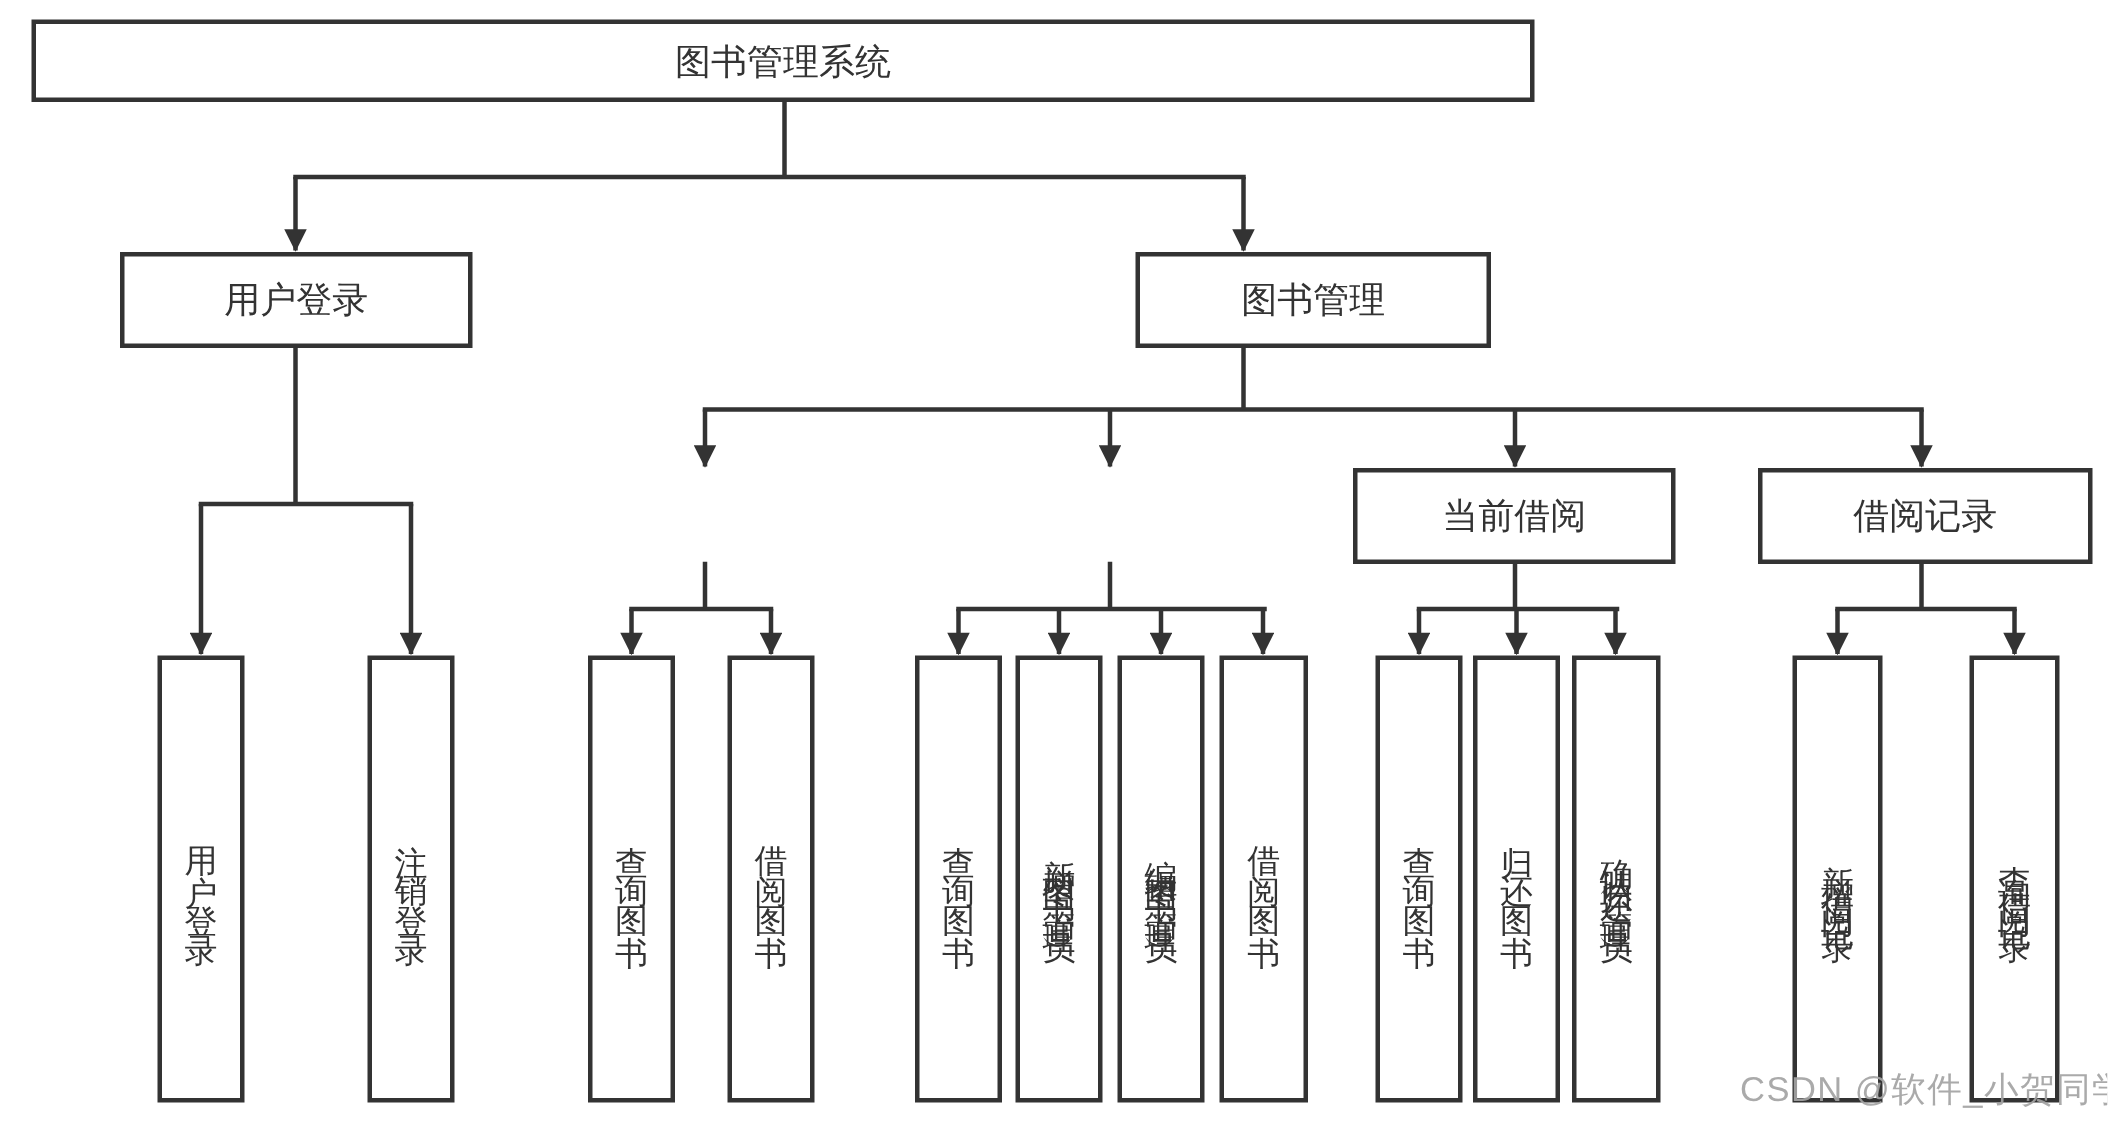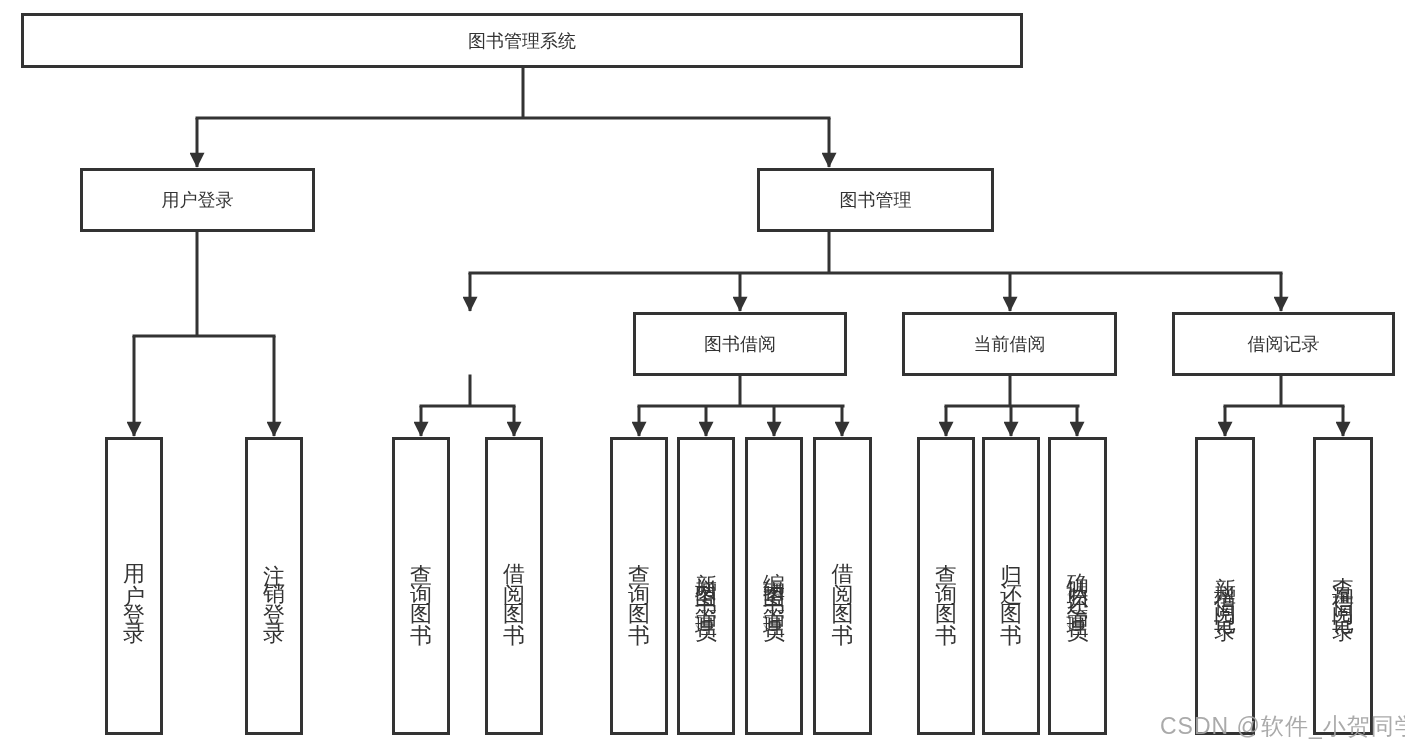--- a/index.html
+++ b/index.html
@@ -11,21 +11,21 @@
     overflow:hidden;
   }
   .lines{position:absolute;left:0;top:0;z-index:1;}
   .box{
     position:absolute;
     box-sizing:border-box;
     border:3px solid #333333;
     background:#ffffff;
     display:flex;align-items:center;justify-content:center;
     color:#333333;
-    font-size:18px;
+    font-size:24px;
     z-index:2;
     white-space:nowrap;
   }
   .vbox{font-size:22px;}
   .vbox span{
     writing-mode:vertical-rl;
     line-height:1;
     display:block;
   }
   .sp20 span{letter-spacing:20px;}
@@ -86,23 +86,20 @@
     <span>图书管理系统</span>
   </div>
 
   <div class="box" style="left:80px;top:168px;width:235px;height:64px;">
     <span>用户登录</span>
   </div>
   <div class="box" style="left:710px;top:168px;width:237px;height:64px;margin-left:47px;">
     <span>图书管理</span>
   </div>
 
-  <div class="box" style="left:633px;top:312px;width:214px;height:64px;">
-    <span>图书借阅</span>
-  </div>
   <div class="box" style="left:902px;top:312px;width:215px;height:64px;">
     <span>当前借阅</span>
   </div>
   <div class="box" style="left:1172px;top:312px;width:223px;height:64px;">
     <span>借阅记录</span>
   </div>
 
   <div class="box vbox sp20" style="left:105px;top:437px;width:58px;height:298px;">
     <span>用户登录</span>
   </div>

